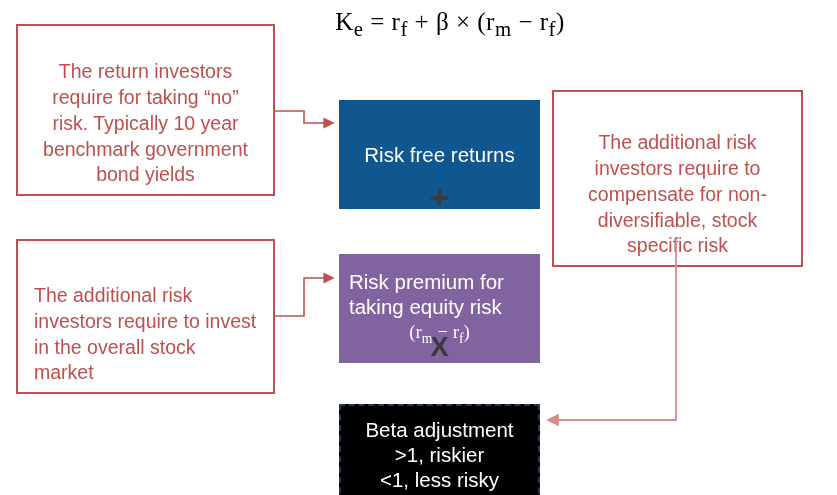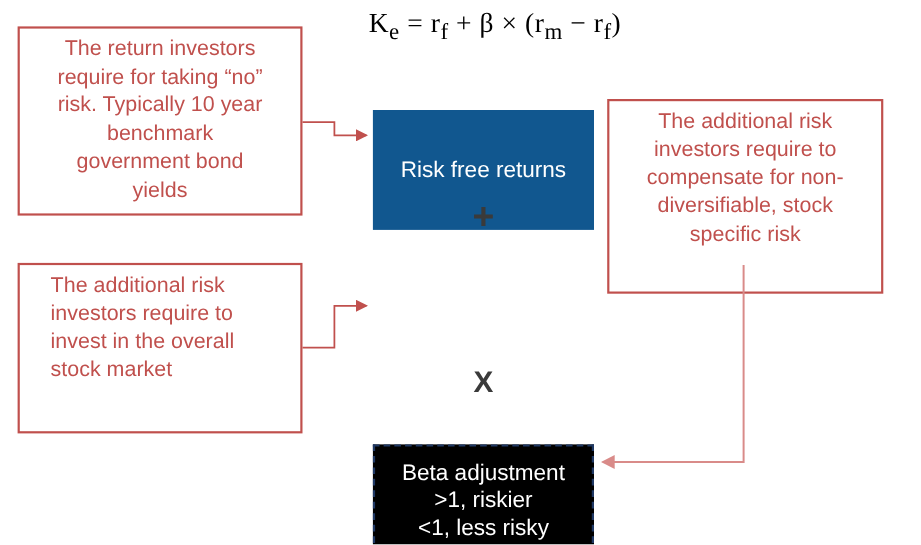--- a/index.html
+++ b/index.html
@@ -33,23 +33,23 @@
   
   .callout {
     position: absolute;
     box-sizing: border-box;
     border: 2px solid #c0504d;
     background: #ffffff;
     color: #c0504d;
     font-size: 19.5px;
     line-height: 1.32;
     display: flex;
-    align-items: flex-start;
+    align-items: flex-end;
     justify-content: center;
-    padding: 6px 28px;
+    padding: 6px 16px;
   }
   .callout .txt { width: 100%; }
 
   #callout-rf {
     left: 16px; top: 24px; width: 259px; height: 172px;
   }
   #callout-rf .txt { text-align: center; }
 
   #callout-mrp {
     left: 16px; top: 239px; width: 259px; height: 155px;
@@ -150,20 +150,24 @@
   <div class="callout" id="callout-beta">
     <div class="txt">The additional risk investors require to compensate for non-diversifiable, stock specific risk</div>
   </div>
 
   <div class="component" id="box-riskfree">
     <div class="label">Risk free returns</div>
   </div>
 
   <div class="operator" id="op-plus">+</div>
 
+  <div class="component" id="box-premium">
+    <div class="label">Risk premium for taking equity risk</div>
+    <div class="sub"><span>(r</span><sub>m</sub><span> − r</span><sub>f</sub><span>)</span></div>
+  </div>
 
   <div class="operator" id="op-times">X</div>
 
   <div class="component" id="box-betaadj">
     <div class="line">Beta adjustment</div>
     <div class="line">&gt;1, riskier</div>
     <div class="line">&lt;1, less risky</div>
   </div>
 
   <svg id="connectors" viewBox="0 0 837 495">

